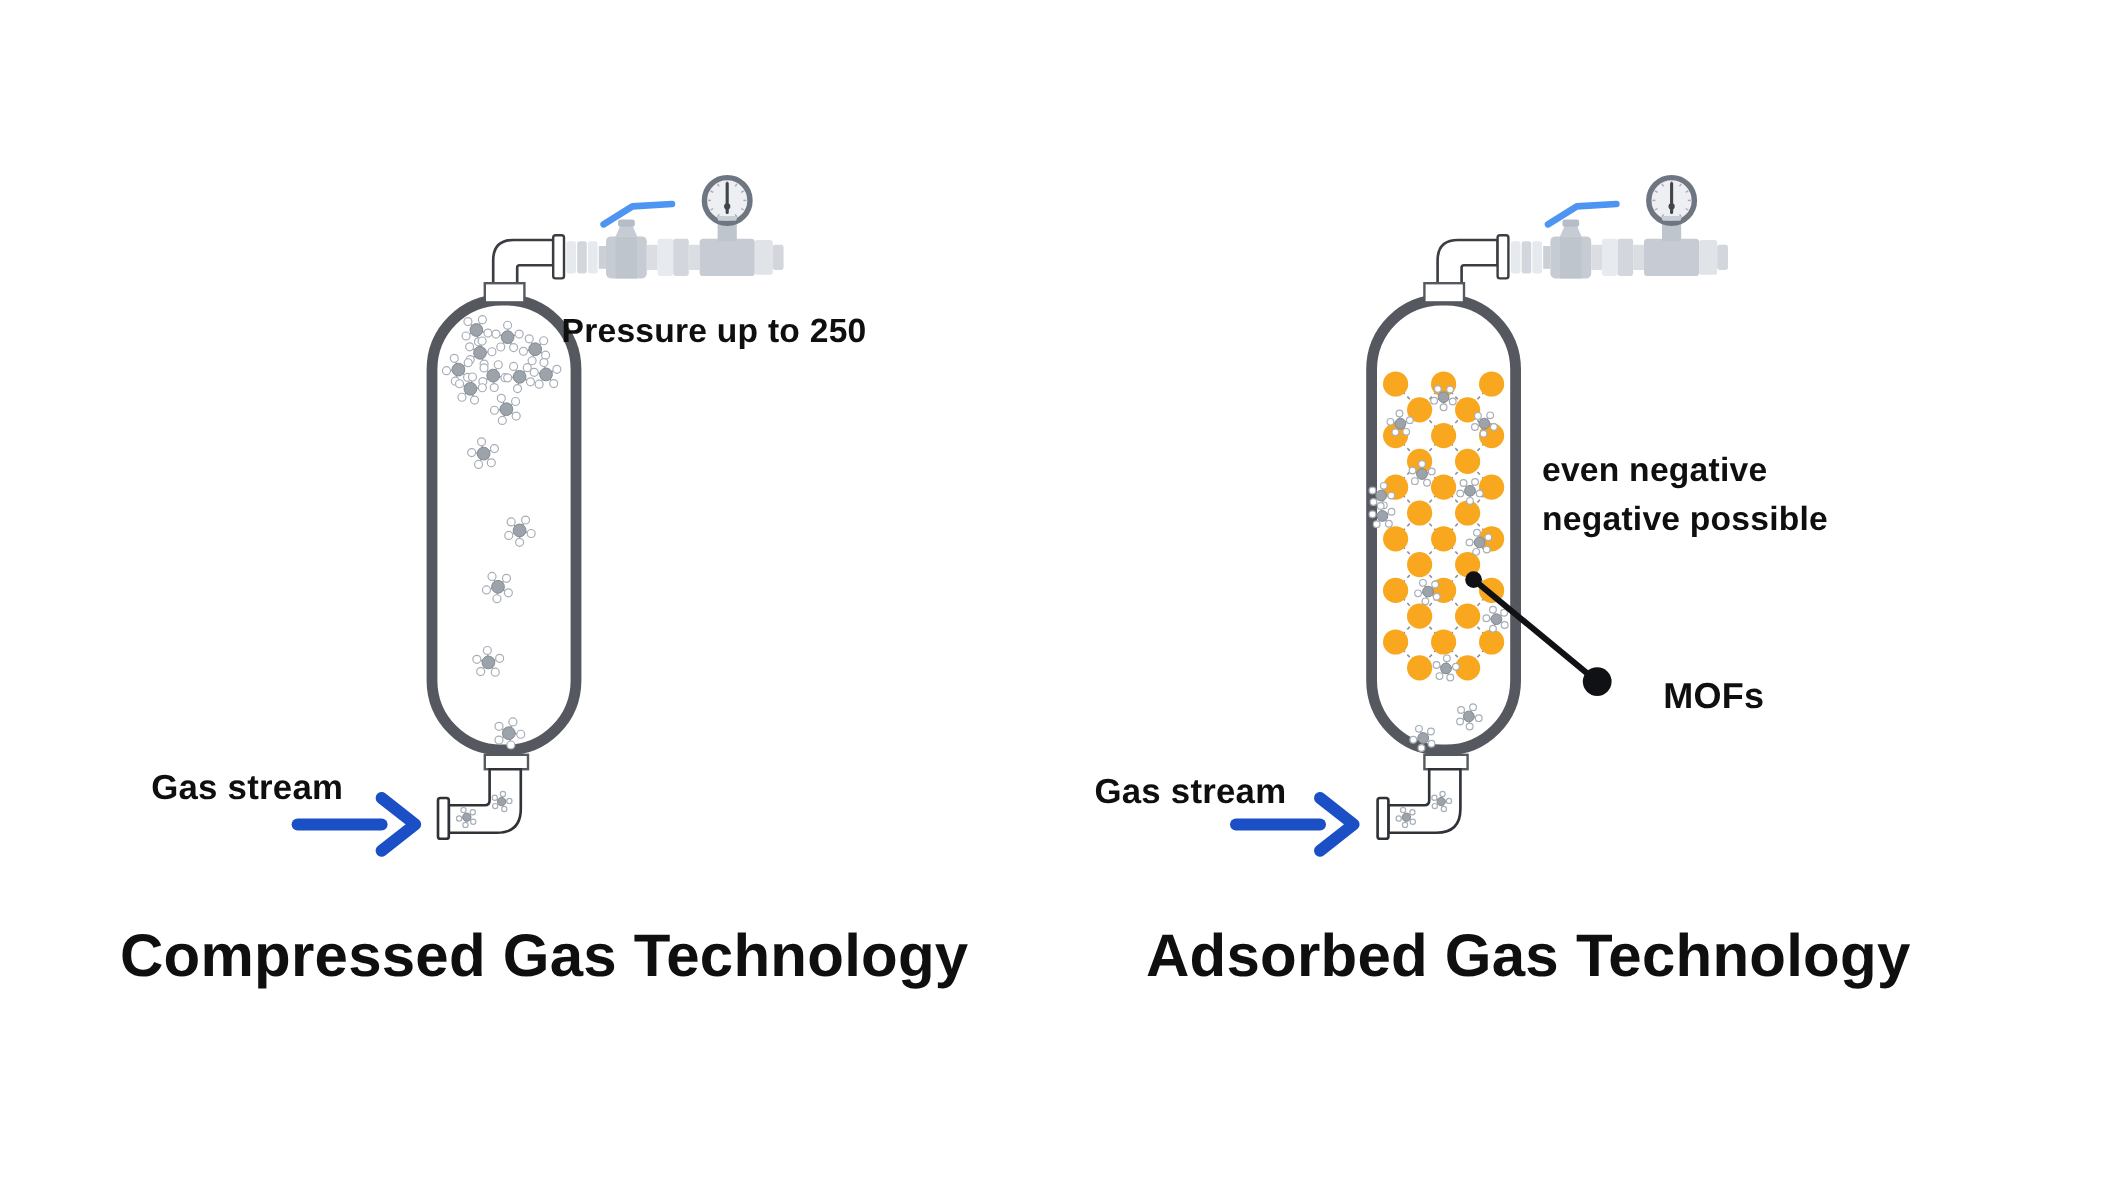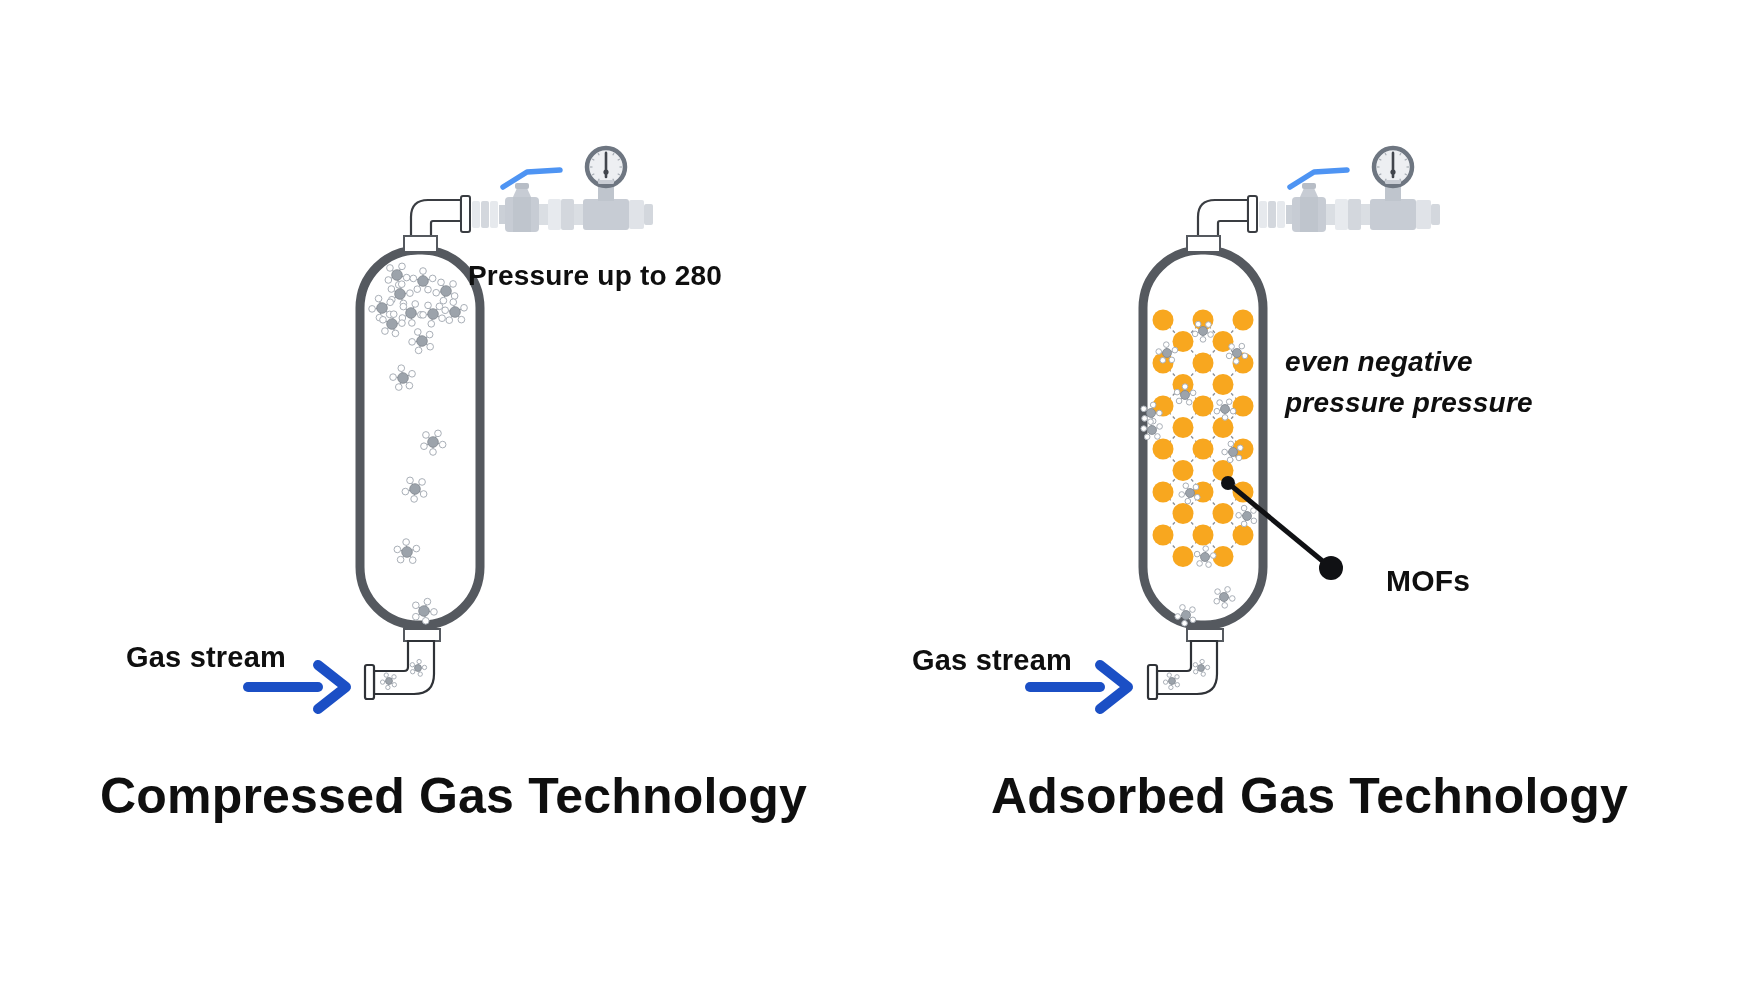--- a/index.html
+++ b/index.html
@@ -654,32 +654,32 @@
         </g>
       <g>
         <line x1="1228" y1="483" x2="1331" y2="568" stroke="#101114" stroke-width="5"></line>
         <circle cx="1228" cy="483" r="7" fill="#101114"></circle>
         <circle cx="1331" cy="568" r="12" fill="#101114"></circle>
       </g>
     </g>
   </svg>
 
   <div class="t note center" style="left:430px;top:256px;width:330px;">
-    <span>Pressure up to 280</span>
+    <span>Pressure up to 250</span>
   </div>
 
   <div class="t gas" style="left:126px;top:641px;">Gas stream</div>
 
   <div class="t cap center" style="left:100px;top:767px;width:604px;">Compressed Gas Technology</div>
 
 
-  <div class="t note" style="left:1285px;top:342px;font-style:italic;">
+  <div class="t note" style="left:1285px;top:372px;">
     <span>even negative</span>
-    <span>pressure pressure</span>
+    <span>negative possible</span>
   </div>
 
   <div class="t mof" style="left:1362px;top:564px;margin-left:24px;">MOFs</div>
 
   <div class="t gas" style="left:912px;top:644px;">Gas stream</div>
 
-  <div class="t cap center" style="left:955px;top:767px;width:524px;margin-left:36px;">Adsorbed Gas Technology</div>
+  <div class="t cap center" style="left:955px;top:767px;width:524px;">Adsorbed Gas Technology</div>
 
 </div>
 
 </body></html>

